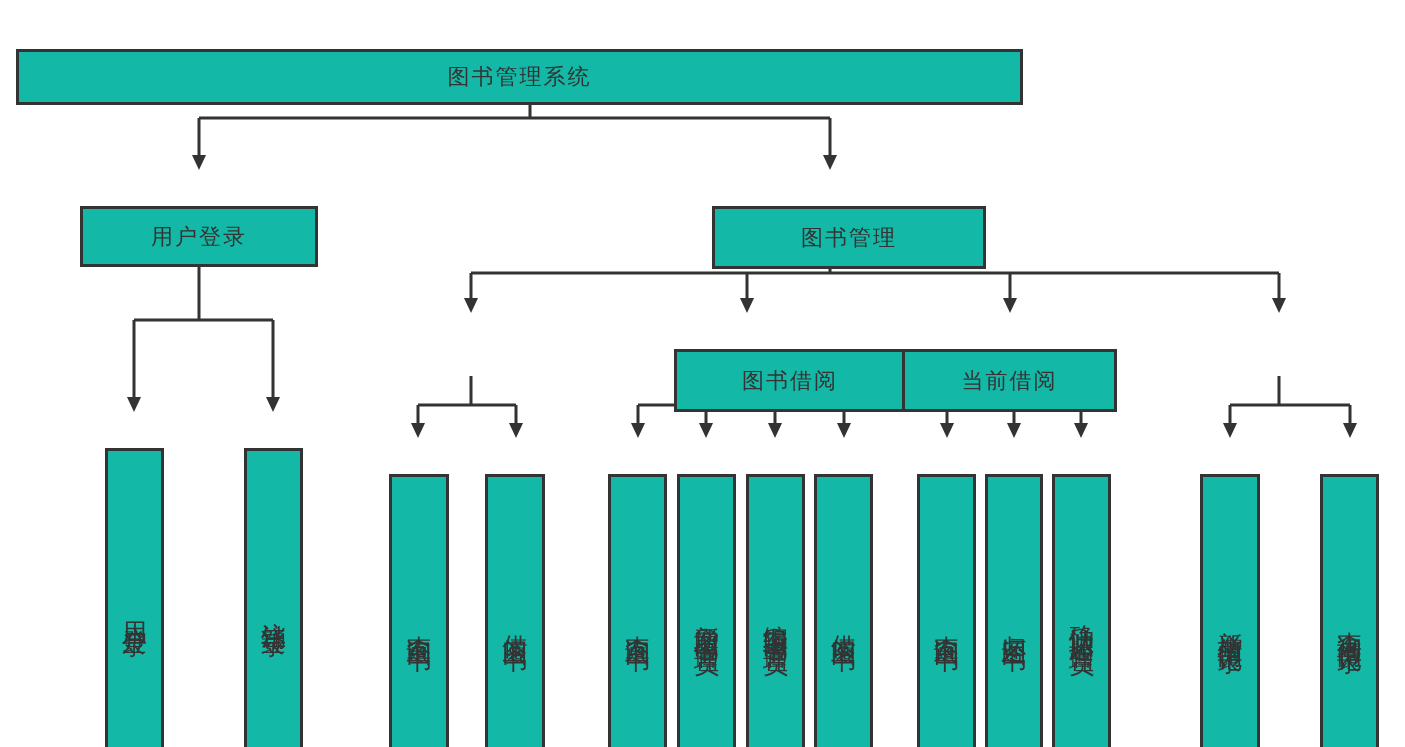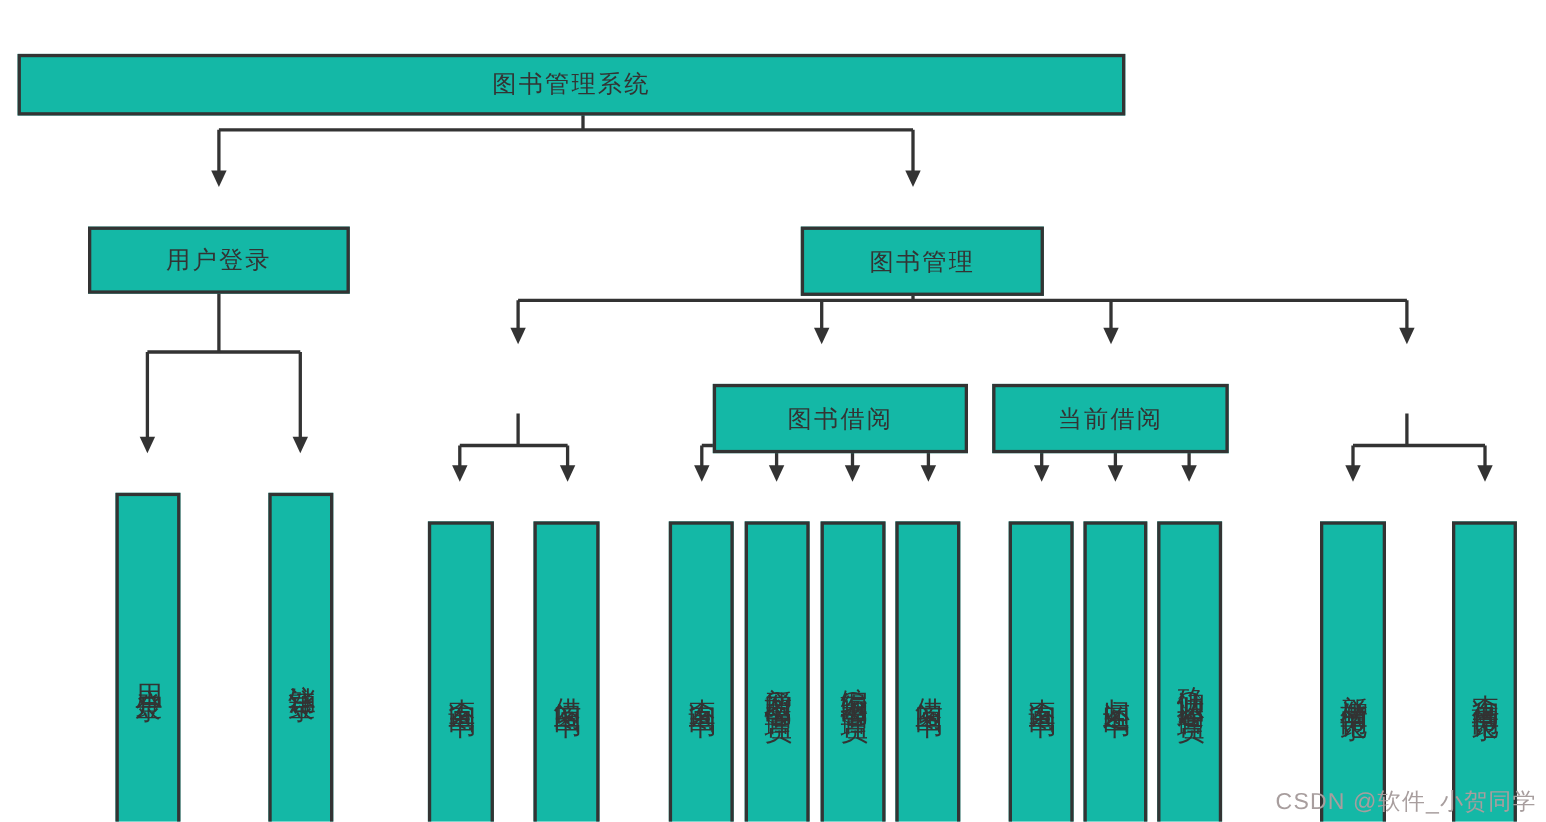--- a/index.html
+++ b/index.html
@@ -34,24 +34,24 @@
     font-size:25px;
     letter-spacing:4px;
     line-height:1;
     color:#333333;
     white-space:nowrap;
   }
   
   .n-root{left:16px;top:13px;width:1007px;height:56px;}
   
   .n-userlogin{left:80px;top:170px;width:238px;height:61px;}
-  .n-bookmgmt{left:728px;top:170px;width:221px;height:63px;}
+  .n-bookmgmt{left:712px;top:170px;width:274px;height:63px;}
   
   .n-newbook {left:362px;top:313px;width:220px;height:63px;}
-  .n-borrow  {left:648px;top:313px;width:232px;height:63px;}
+  .n-borrow  {left:674px;top:313px;width:232px;height:63px;}
   .n-current {left:902px;top:313px;width:215px;height:63px;font-family:Liberation Mono, monospace;}
   .n-records {left:1172px;top:313px;width:215px;height:63px;}
   
   .tall{top:438px;height:298px;width:59px;}
   .tall-l{top:412px;height:324px;width:59px;}
   .t-ul{left:105px;}  .t-lo{left:244px;}
   .t-q1{left:389px;width:60px;} .t-b1{left:485px;width:60px;}
   .t-q2{left:608px;} .t-ab{left:677px;} .t-eb{left:746px;} .t-b2{left:814px;}
   .t-q3{left:917px;} .t-rb{left:985px;width:58px;} .t-cr{left:1052px;}
   .t-ar{left:1200px;width:60px;} .t-qr{left:1320px;}
@@ -169,15 +169,14 @@
     <span class="v-label">确认归还（管理员）</span>
   </div>
 
   <div class="box tall t-ar">
     <span class="v-label">新增借阅记录</span>
   </div>
   <div class="box tall t-qr">
     <span class="v-label">查询借阅记录</span>
   </div>
 
-  <div id="watermark">CSDN @软件_小贺同学</div>
 
 </div>
 
 </body></html>

